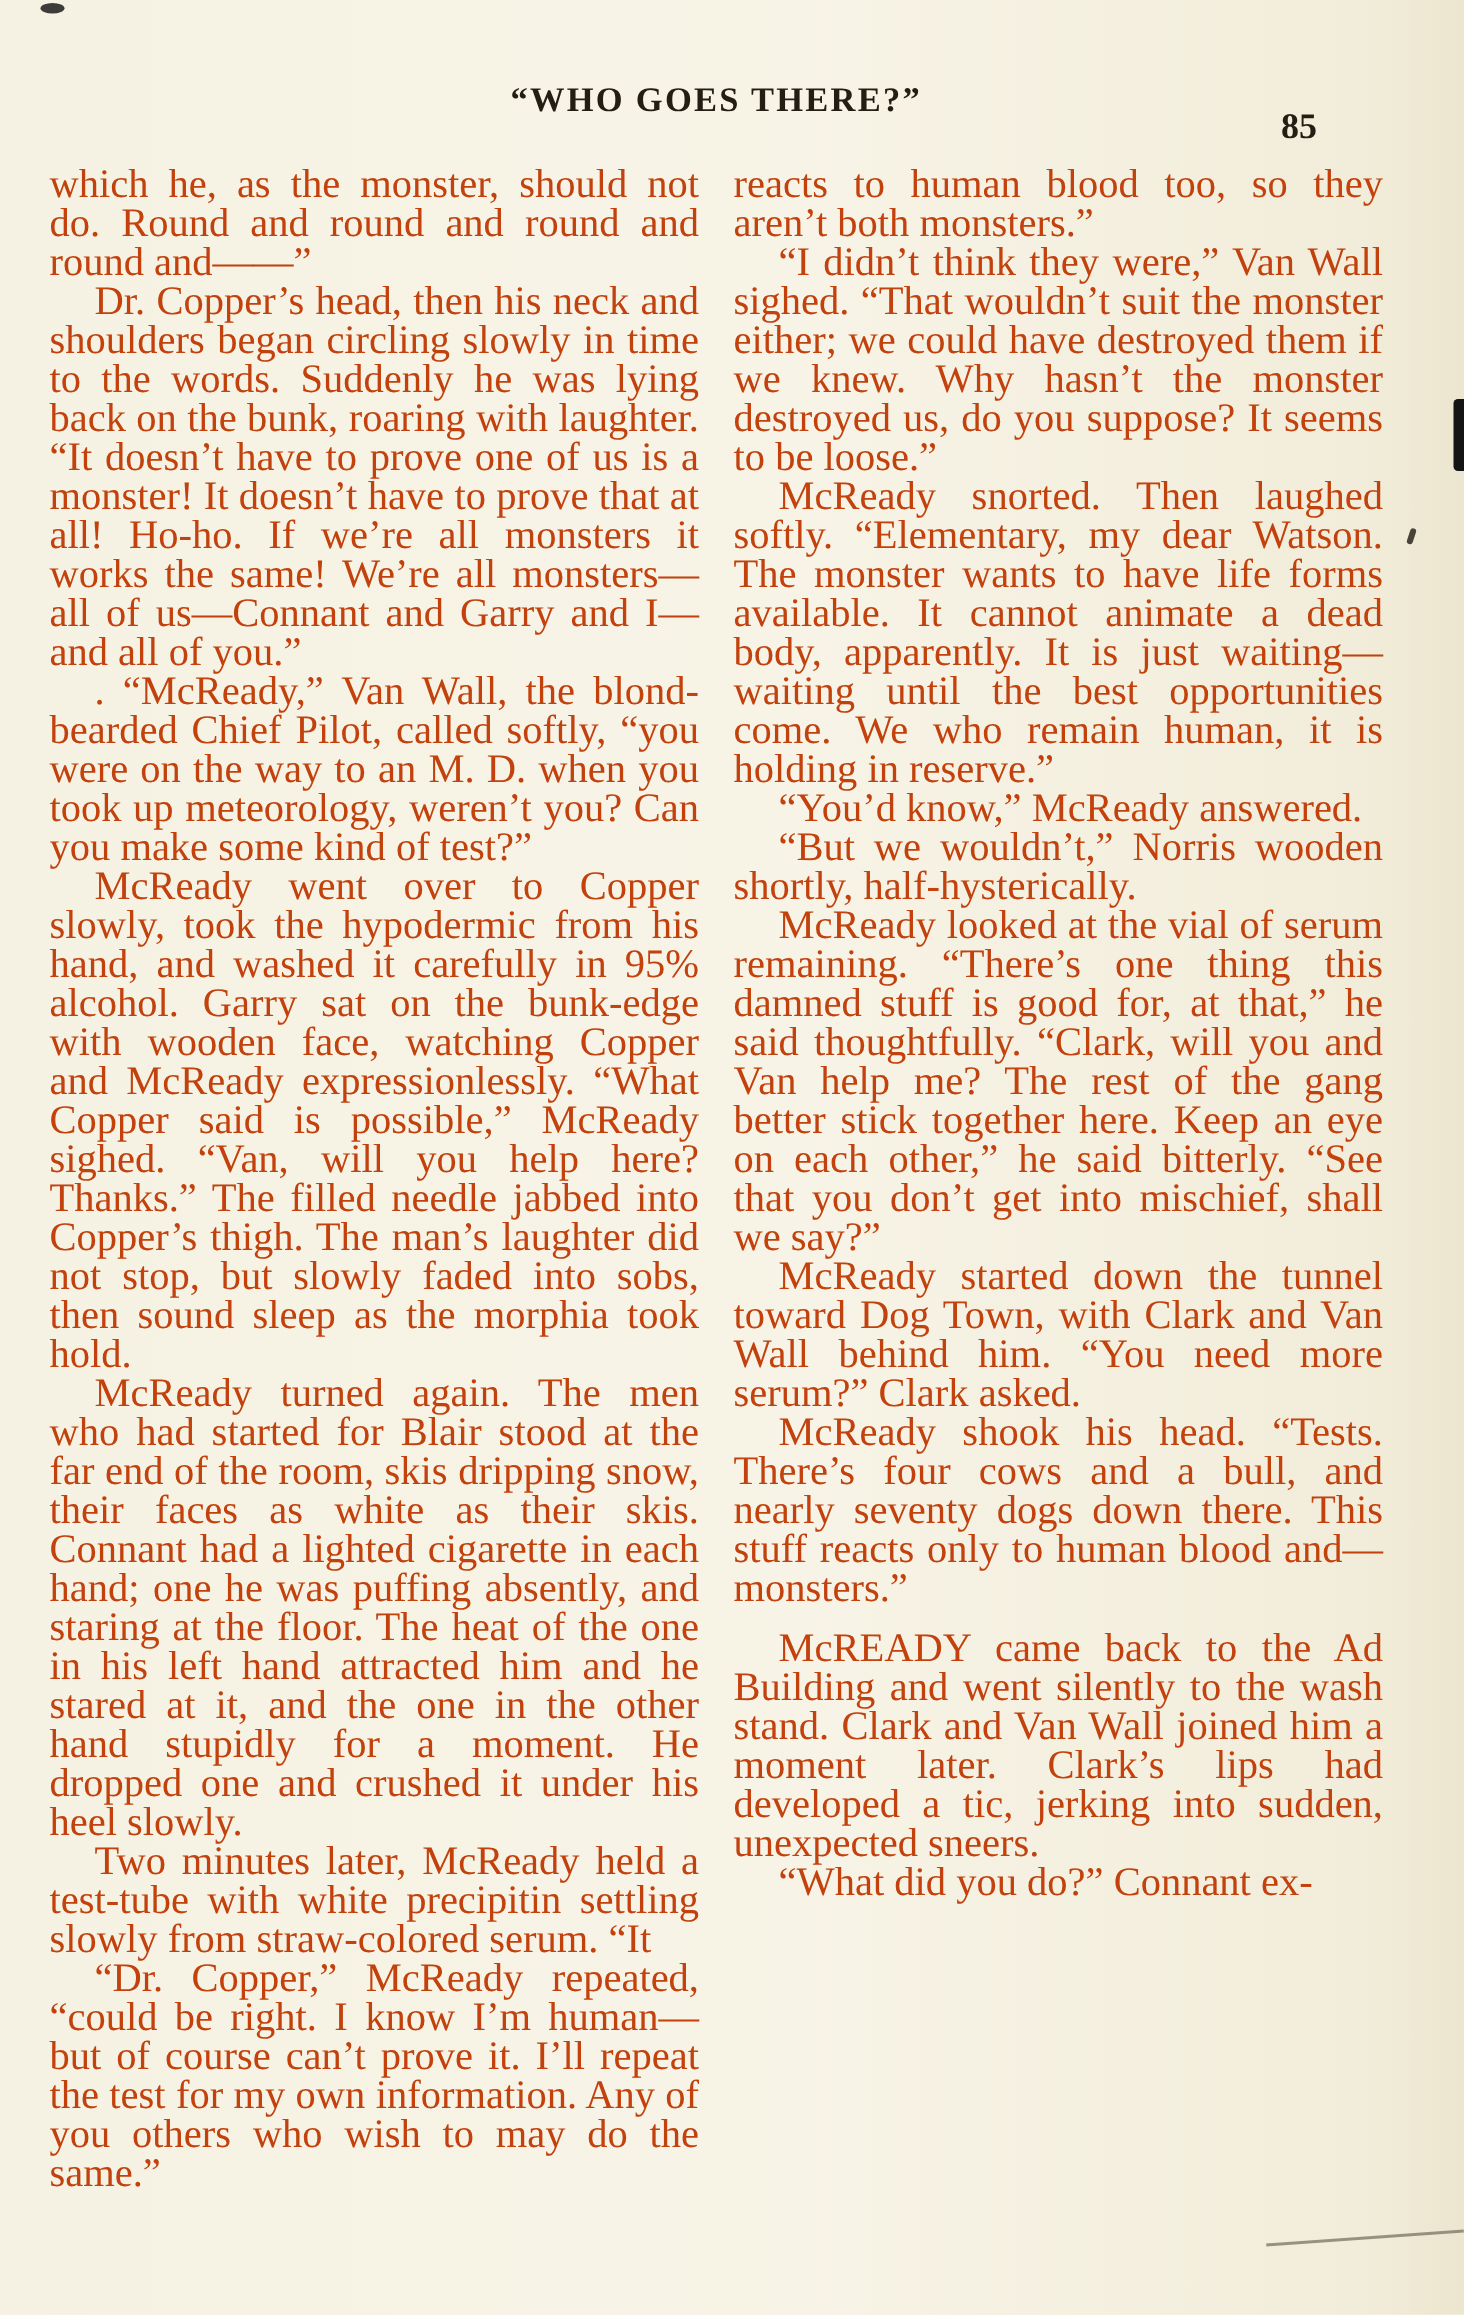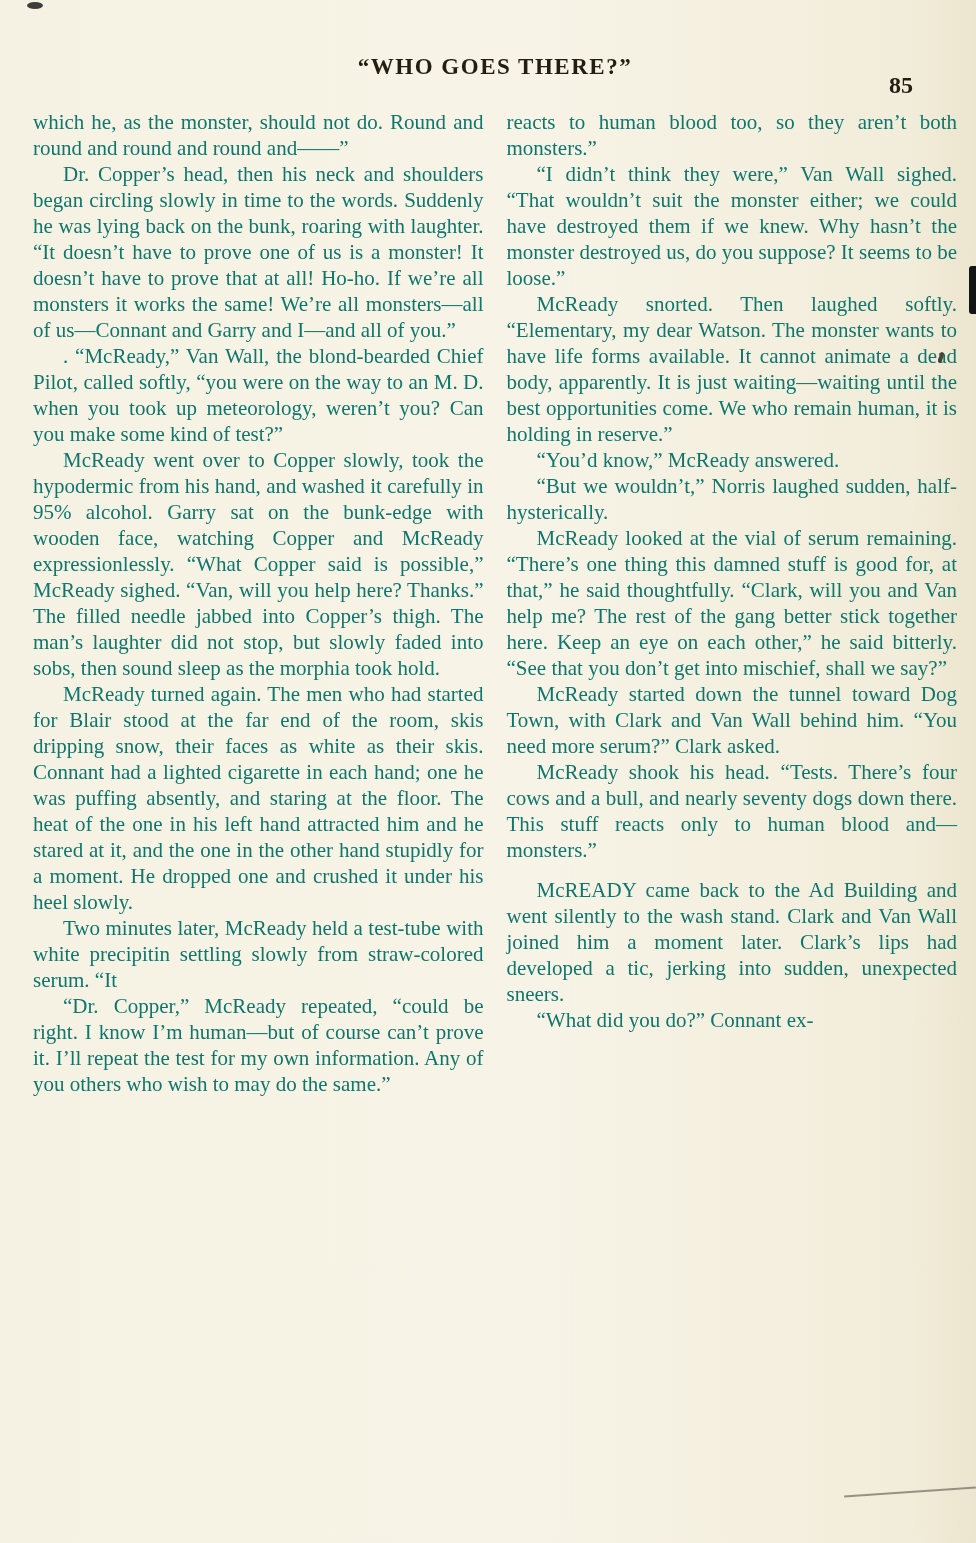--- a/index.html
+++ b/index.html
@@ -11,21 +11,21 @@
     background-image: linear-gradient(90deg, #f6f2e3 0%, #f7f3e6 55%, #f2edda 93%, #ece5cf 100%);
     font-family: "Liberation Serif", "DejaVu Serif", serif;
     color: #2b251b;
     overflow: hidden;
     position: relative;
   }
   .page {
     position: relative;
     width: 100%;
     height: 100%;
-    padding: 54px 19px 0 33px;
+    padding: 54px 54px 0 33px;
   }
   .running-head {
     position: relative;
     text-align: center;
     font-weight: bold;
     font-size: 23px;
     letter-spacing: 1.5px;
     color: #231d14;
   }
   .page-num {
@@ -36,23 +36,23 @@
     font-size: 24px;
   }
   .text-columns {
     display: flex;
     gap: 23px;
     margin-top: 29px;
   }
   .col {
     flex: 1 1 0;
     text-align: justify;
-    font-size: 21px;
+    font-size: 27px;
     line-height: 26px;
-    color: #0f766e;
+    color: #c2410c;
   }
   .col p {
     margin: 0;
     text-indent: 30px;
   }
   .col p.no-indent { text-indent: 0; }
   .col p.section-start { margin-top: 14px; }
 
   
   .artifact { position: absolute; pointer-events: none; }
@@ -104,21 +104,21 @@
       <p>McReady turned again.  The men who had started for Blair stood at the far end of the room, skis dripping snow, their faces as white as their skis.  Connant had a lighted cigarette in each hand; one he was puffing absently, and staring at the floor.  The heat of the one in his left hand attracted him and he stared at it, and the one in the other hand stupidly for a moment.  He dropped one and crushed it under his heel slowly.</p>
       <p>Two minutes later, McReady held a test-tube with white precipitin settling slowly from straw-colored serum.  “It</p>
       <p>“Dr. Copper,” McReady repeated, “could be right.  I know I’m human—but of course can’t prove it.  I’ll repeat the test for my own information.  Any of you others who wish to may do the same.”</p>
     </section>
 
     <section class="col">
       <p class="no-indent">reacts to human blood too, so they aren’t both monsters.”</p>
       <p>“I didn’t think they were,” Van Wall sighed.  “That wouldn’t suit the monster either; we could have destroyed them if we knew.  Why hasn’t the monster destroyed us, do you suppose?  It seems to be loose.”</p>
       <p>McReady snorted.  Then laughed softly.  “Elementary, my dear Watson. The monster wants to have life forms available.  It cannot animate a dead body, apparently.  It is just waiting—waiting until the best opportunities come. We who remain human, it is holding in reserve.”</p>
       <p>“You’d know,” McReady answered.</p>
-      <p>“But we wouldn’t,” Norris laughed sudden, half-hysterically.</p>
+      <p>“But we wouldn’t,” Norris wooden shortly, half-hysterically.</p>
       <p>McReady looked at the vial of serum remaining.  “There’s one thing this damned stuff is good for, at that,” he said thoughtfully.  “Clark, will you and Van help me?  The rest of the gang better stick together here.  Keep an eye on each other,” he said bitterly.  “See that you don’t get into mischief, shall we say?”</p>
       <p>McReady started down the tunnel toward Dog Town, with Clark and Van Wall behind him.  “You need more serum?” Clark asked.</p>
       <p>McReady shook his head.  “Tests. There’s four cows and a bull, and nearly seventy dogs down there.  This stuff reacts only to human blood and—monsters.”</p>
       <p class="section-start">McREADY came back to the Ad Building and went silently to the wash stand.  Clark and Van Wall joined him a moment later.  Clark’s lips had developed a tic, jerking into sudden, unexpected sneers.</p>
       <p>“What did you do?”  Connant ex-</p>
     </section>
 
   </main>
 
   <div class="artifact artifact-corner"></div>

